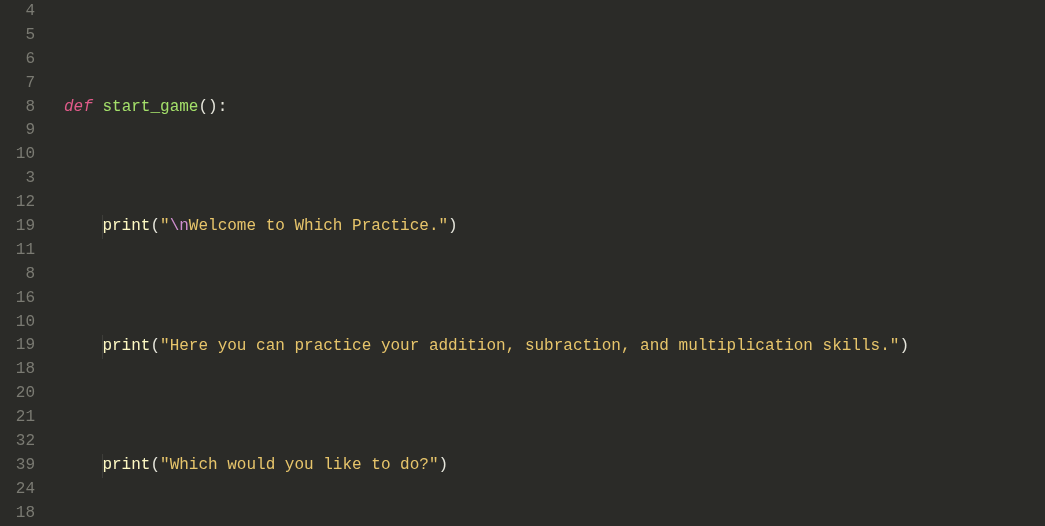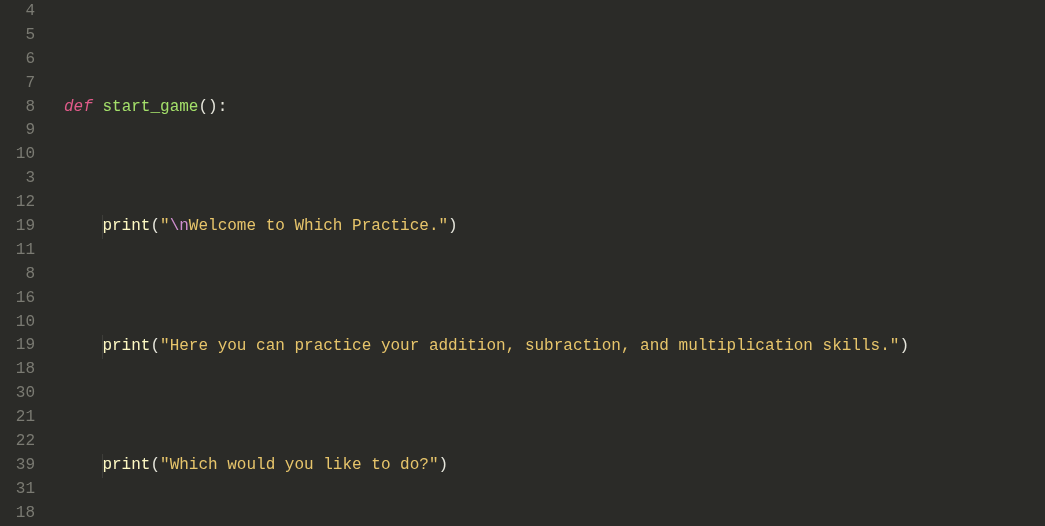--- a/index.html
+++ b/index.html
@@ -76,25 +76,25 @@
     <div class="ln">10</div>
     <div class="ln">3</div>
     <div class="ln">12</div>
     <div class="ln">19</div>
     <div class="ln">11</div>
     <div class="ln">8</div>
     <div class="ln">16</div>
     <div class="ln">10</div>
     <div class="ln">19</div>
     <div class="ln">18</div>
-    <div class="ln">30</div>
+    <div class="ln">20</div>
     <div class="ln">21</div>
-    <div class="ln">22</div>
+    <div class="ln">32</div>
     <div class="ln">39</div>
-    <div class="ln">31</div>
+    <div class="ln">24</div>
     <div class="ln">18</div>
   </div>
 
   <div class="code">
 
     
     <div class="row"><span class="content"><span class="kw-def">def</span><span class="punct"> </span><span class="fn-name">start_game</span><span class="punct">()</span><span class="punct">:</span></span></div>
 
     
     <div class="row"><span class="guide" style="left:calc(4ch);"></span><span class="content"><span class="punct">    </span><span class="fn-call">print</span><span class="punct">(</span><span class="str">"</span><span class="esc">\n</span><span class="str">Welcome to Which Practice.</span><span class="str">"</span><span class="punct">)</span></span></div>

